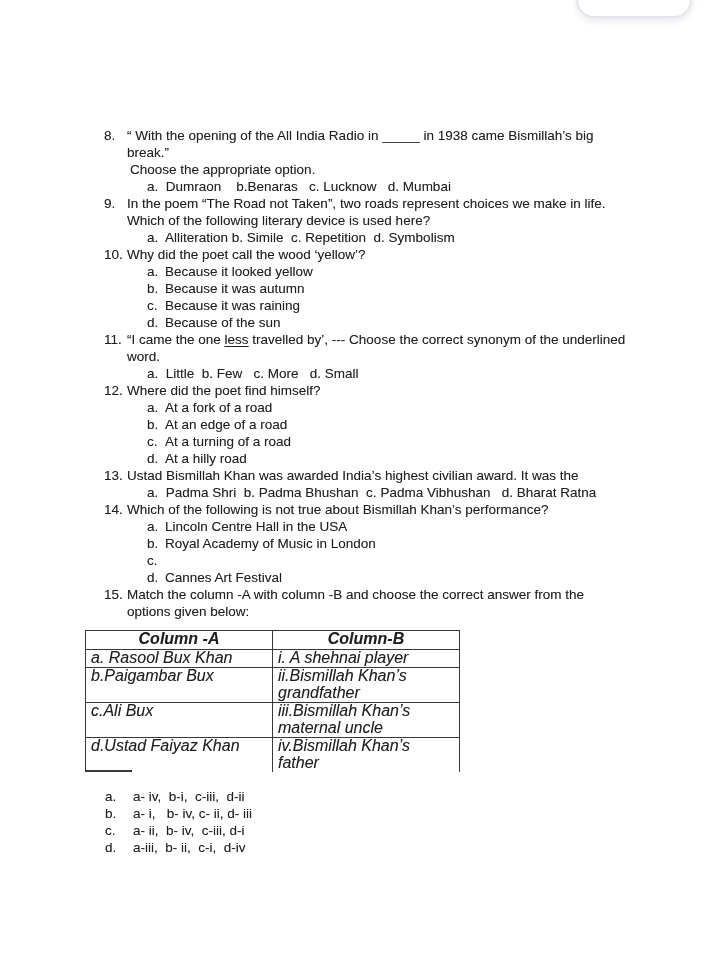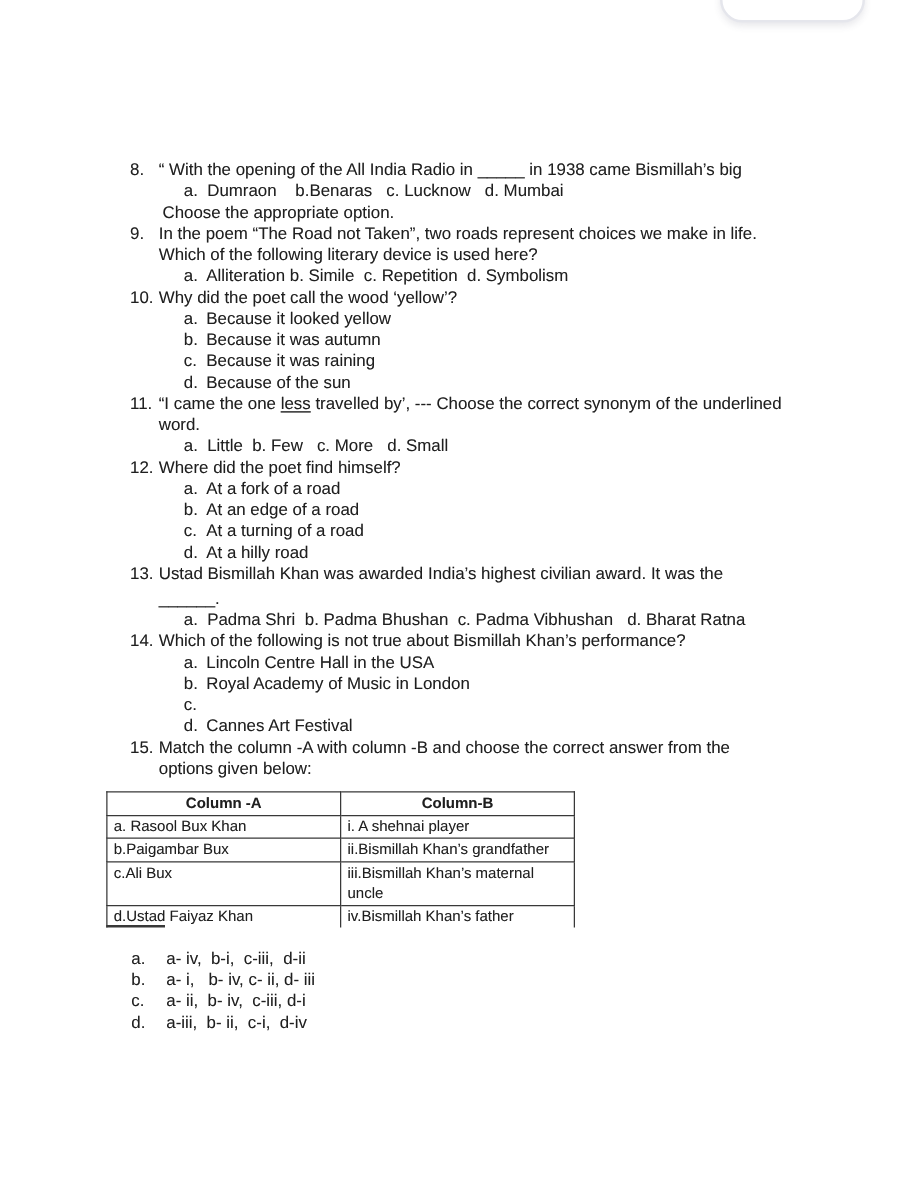--- a/index.html
+++ b/index.html
@@ -52,25 +52,26 @@
     margin:10px 0 16px -42px;
   }
   table.match {
     border-collapse:collapse;
     table-layout:fixed;
     width:352px;
   }
   table.match th, table.match td {
     border:1.6px solid #383838;
     padding:0 5px 1px 5px;
-    font-size:12px;
+    font-size:16px;
     line-height:16.5px;
     vertical-align:top;
     text-align:left;
     overflow:hidden;
+    font-style:italic;
   }
   table.match th { font-weight:bold; text-align:center; }
   table.match tr.last td { border-bottom:none;margin-top:34px; }
   .partial-bottom {
     position:absolute;
     left:0; bottom:0;
     width:47px; height:1.6px;
     background:#383838;
   }
 
@@ -85,22 +86,23 @@
 <div class="page">
 
   <div class="pill"></div>
 
   <div class="doc">
 
     <div class="q">
       <span class="qnum">8.</span>
       <div class="qbody">
         <div class="qline">“ With the opening of the All India Radio in _____ in 1938 came Bismillah’s big</div>
+        <div class="qline">break.”</div>
+        <div class="qline indent1">Choose the appropriate option.</div>
         <div class="qline inline-opts">a.  Dumraon    b.Benaras   c. Lucknow   d. Mumbai</div>
-        <div class="qline indent1">Choose the appropriate option.</div>
       </div>
     </div>
 
     <div class="q">
       <span class="qnum">9.</span>
       <div class="qbody">
         <div class="qline">In the poem “The Road not Taken”, two roads represent choices we make in life.</div>
         <div class="qline">Which of the following literary device is used here?</div>
         <div class="qline inline-opts">a.  Alliteration b. Simile  c. Repetition  d. Symbolism</div>
       </div>
@@ -158,21 +160,20 @@
           <span class="opt-letter">d.</span>
           <span class="opt-text">At a hilly road</span>
         </div>
       </div>
     </div>
 
     <div class="q">
       <span class="qnum">13.</span>
       <div class="qbody">
         <div class="qline">Ustad Bismillah Khan was awarded India’s highest civilian award. It was the</div>
-        <div class="qline blank-line">______.</div>
         <div class="qline inline-opts">a.  Padma Shri  b. Padma Bhushan  c. Padma Vibhushan   d. Bharat Ratna</div>
       </div>
     </div>
 
     <div class="q">
       <span class="qnum">14.</span>
       <div class="qbody">
         <div class="qline">Which of the following is not true about Bismillah Khan’s performance?</div>
         <div class="opt-row">
           <span class="opt-letter">a.</span>

